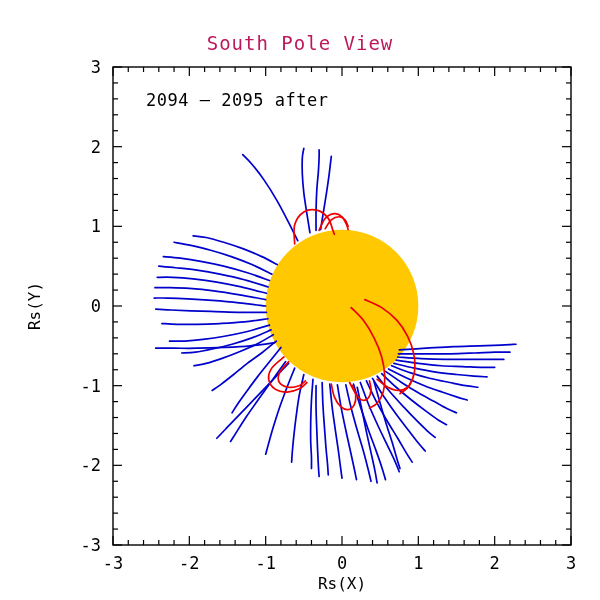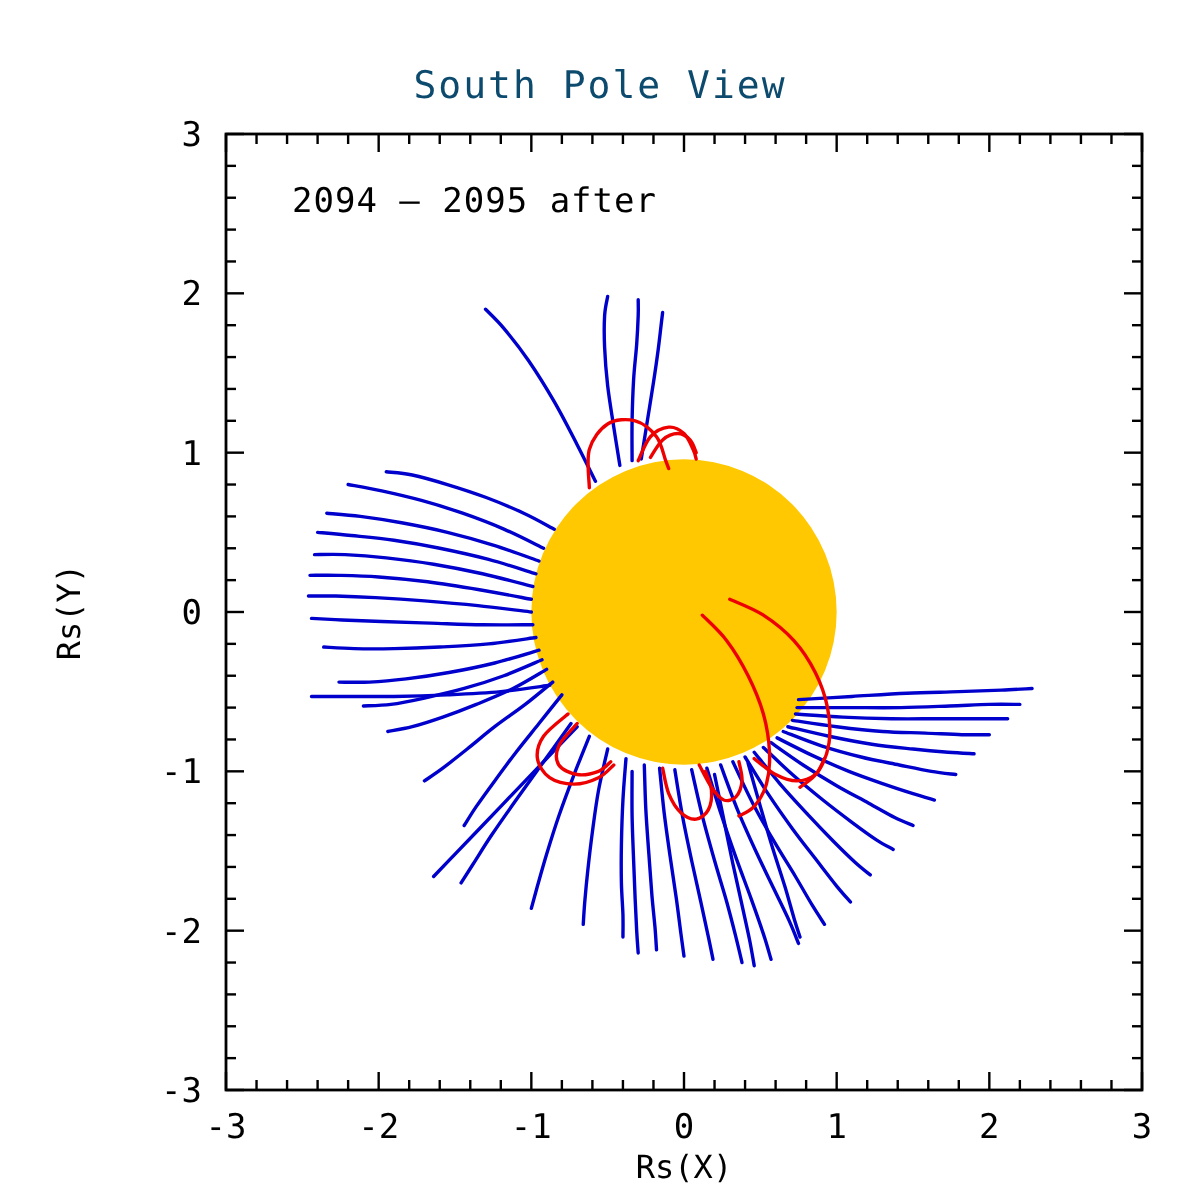--- a/index.html
+++ b/index.html
@@ -1,21 +1,21 @@
 <!DOCTYPE html>
 <html><head>
 <meta charset="utf-8">
 <style>
   html,body{margin:0;padding:0;background:#ffffff;}
   body{width:600px;height:600px;overflow:hidden;
        font-family:"DejaVu Sans Mono","Liberation Mono",monospace;}
   #root{position:relative;width:600px;height:600px;background:#fff;}
   #plot-title{
     position:absolute;left:0;top:32px;width:600px;text-align:center;
-    font-size:19px;letter-spacing:1px;color:#0c4a6e;
+    font-size:19px;letter-spacing:1px;color:#be185d;
   }
   #svg-canvas{position:absolute;left:0;top:0;}
   .tick-label{font-family:"DejaVu Sans Mono","Liberation Mono",monospace;
     font-size:17px;fill:#000;}
   .axis-title{font-family:"DejaVu Sans Mono","Liberation Mono",monospace;
     font-size:16px;fill:#000;}
   .annot{font-family:"DejaVu Sans Mono","Liberation Mono",monospace;
     font-size:17px;fill:#000;letter-spacing:.5px;}
 </style>
 </head>

